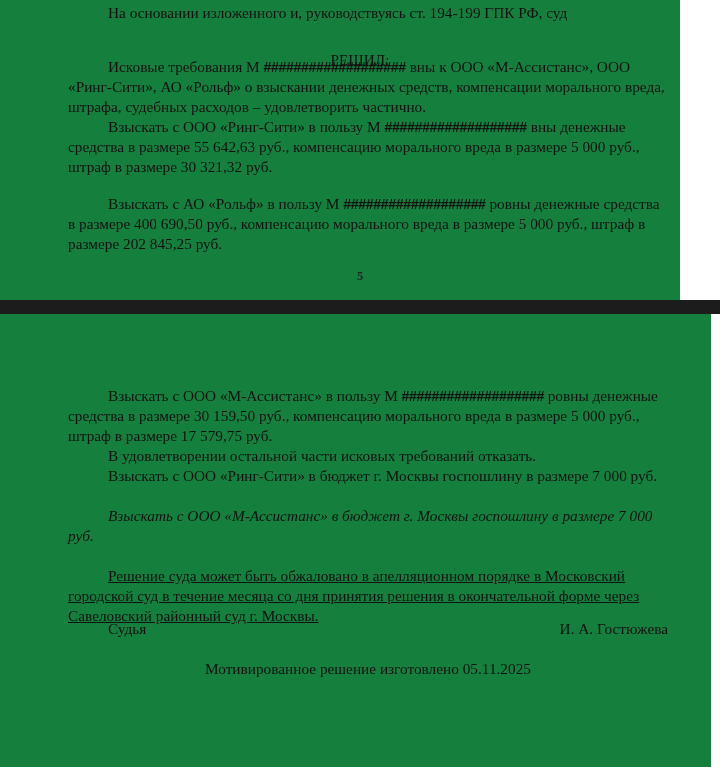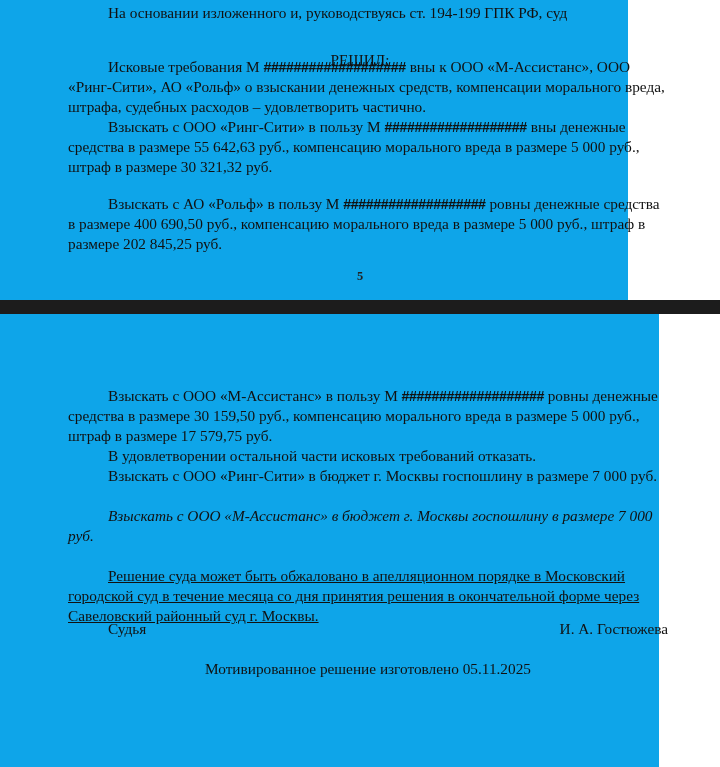--- a/index.html
+++ b/index.html
@@ -13,22 +13,22 @@
     height: 767px;
     position: relative;
     overflow: hidden;
     font-family: "Liberation Serif", "DejaVu Serif", serif;
     color: #111111;
   }
 
   .page {
     position: absolute;
     left: 0;
-    width: 628px;
-    background: #0ea5e9;
+    width: 680px;
+    background: #15803d;
   }
 
   
   #page-one {
     top: 0;
     height: 300px;
   }
   
   #page-separator {
     position: absolute;

